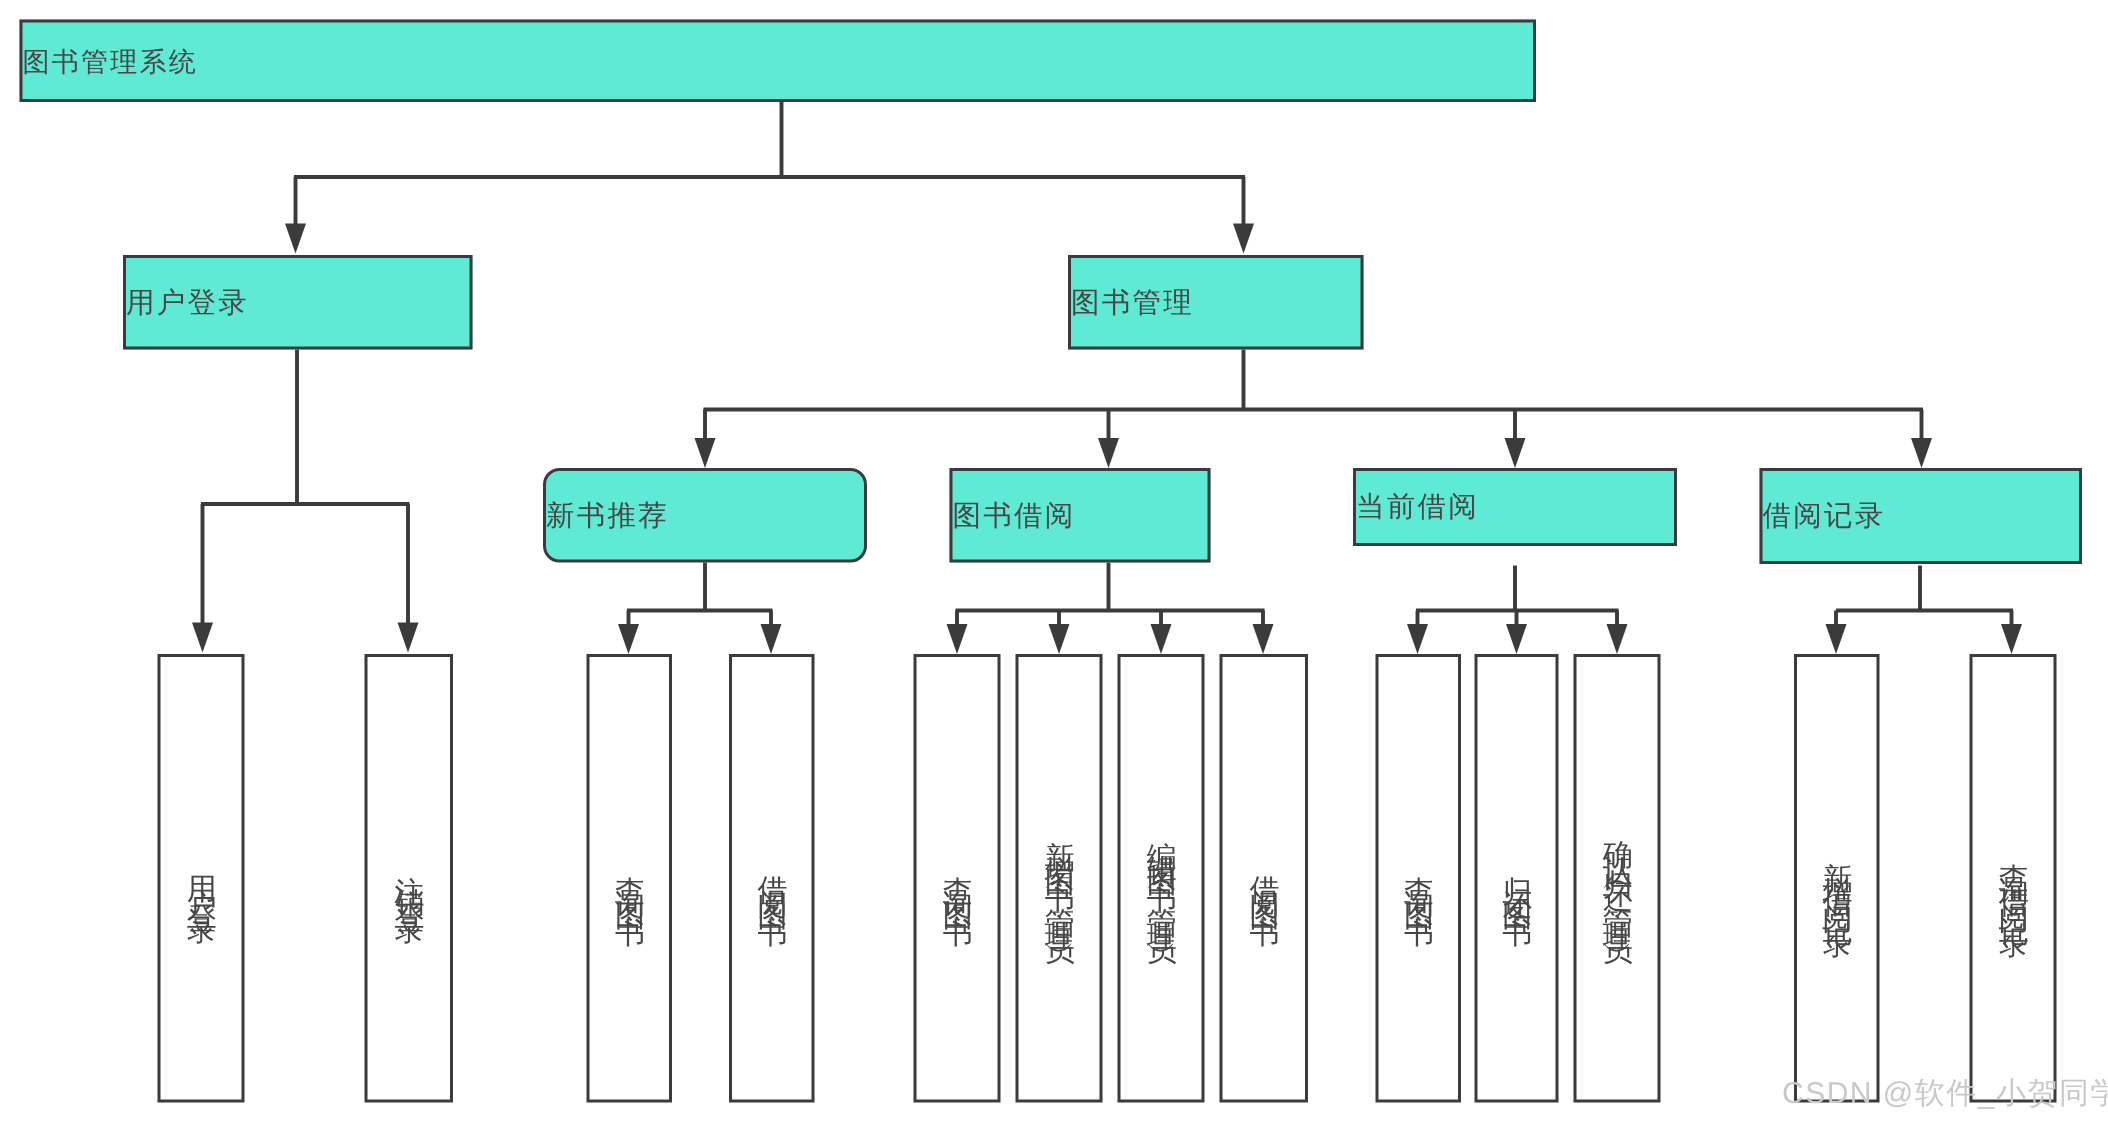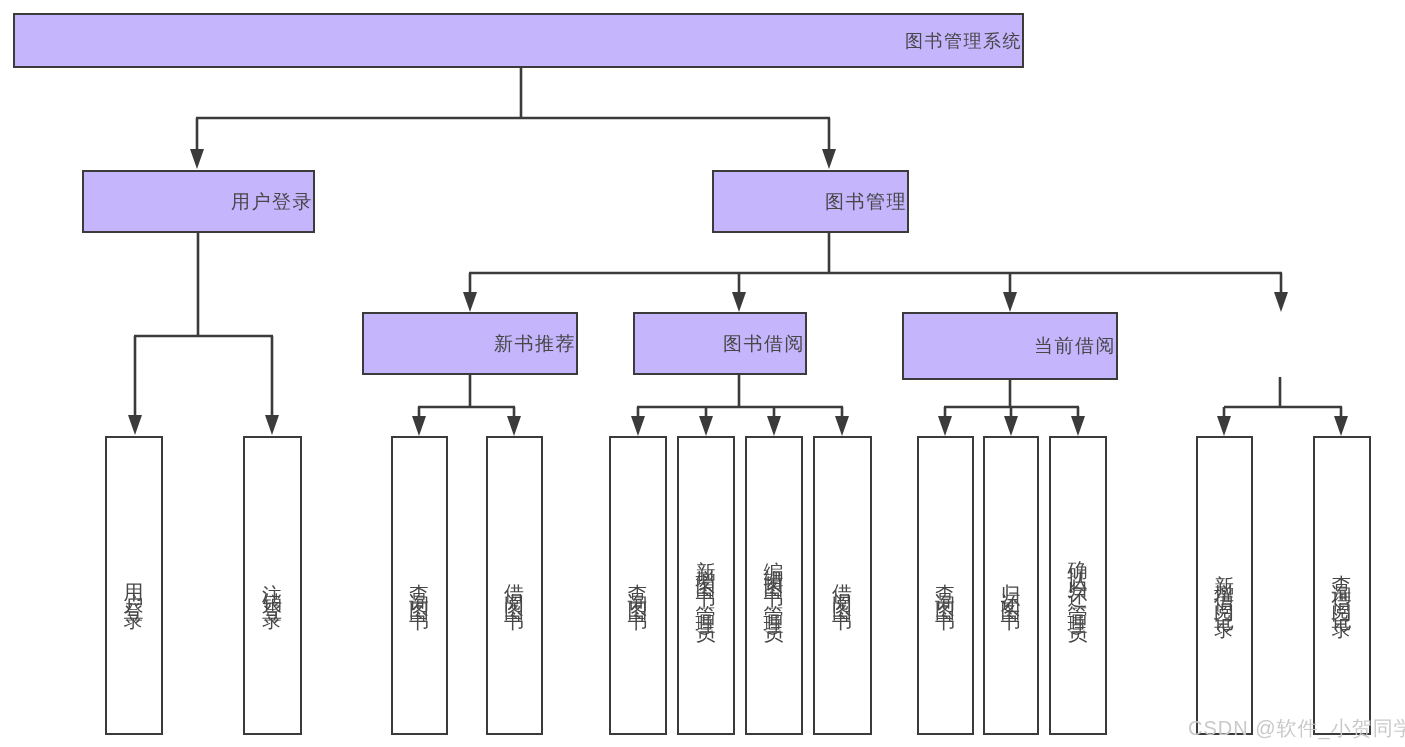--- a/index.html
+++ b/index.html
@@ -29,25 +29,25 @@
     stroke: var(--line);
     stroke-width: 2.6;
     fill: none;
   }
   svg.connectors polygon {
     fill: var(--line);
     stroke: none;
   }
   .node {
     position: absolute;
-    background: #c4b5fd;
+    background: #5eead4;
     border: 2.6px solid var(--line);
     display: flex;
     align-items: center;
-    justify-content: flex-end;
+    justify-content: flex-start;
     font-size: 19px;
     letter-spacing: 1.5px;
     color: var(--text);
   }
   .node.root { font-size: 18px; }
   .leaf {
     position: absolute;
     top: 436px;
     height: 299px;
     background: #ffffff;
@@ -161,28 +161,31 @@
     <span>图书管理系统</span>
   </div>
 
   <div class="node" style="left:82px; top:170px; width:233px; height:63px;">
     <span>用户登录</span>
   </div>
   <div class="node" style="left:712px; top:170px; width:197px; height:63px;">
     <span>图书管理</span>
   </div>
 
-  <div class="node" style="left:362px; top:312px; width:216px; height:63px;">
+  <div class="node" style="left:362px; top:312px; width:216px; height:63px;border-radius:11px;">
     <span>新书推荐</span>
   </div>
   <div class="node" style="left:633px; top:312px; width:174px; height:63px;">
     <span>图书借阅</span>
   </div>
-  <div class="node" style="left:902px; top:312px; width:216px; height:68px;">
+  <div class="node" style="left:902px; top:312px; width:216px; height:52px;">
     <span>当前借阅</span>
+  </div>
+  <div class="node" style="left:1173px; top:312px; width:215px; height:64px;">
+    <span>借阅记录</span>
   </div>
 
   <div class="leaf" style="left:105px; width:58px;">
     <span class="vtext">用户登录</span>
   </div>
   <div class="leaf" style="left:243px; width:59px;">
     <span class="vtext">注销登录</span>
   </div>
 
   <div class="leaf" style="left:391px; width:57px;">

